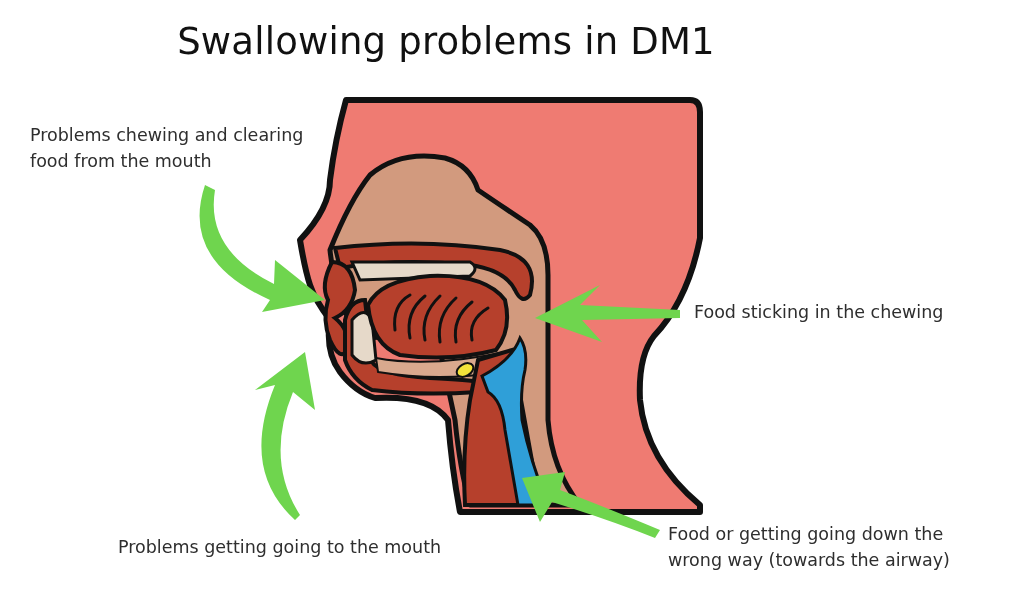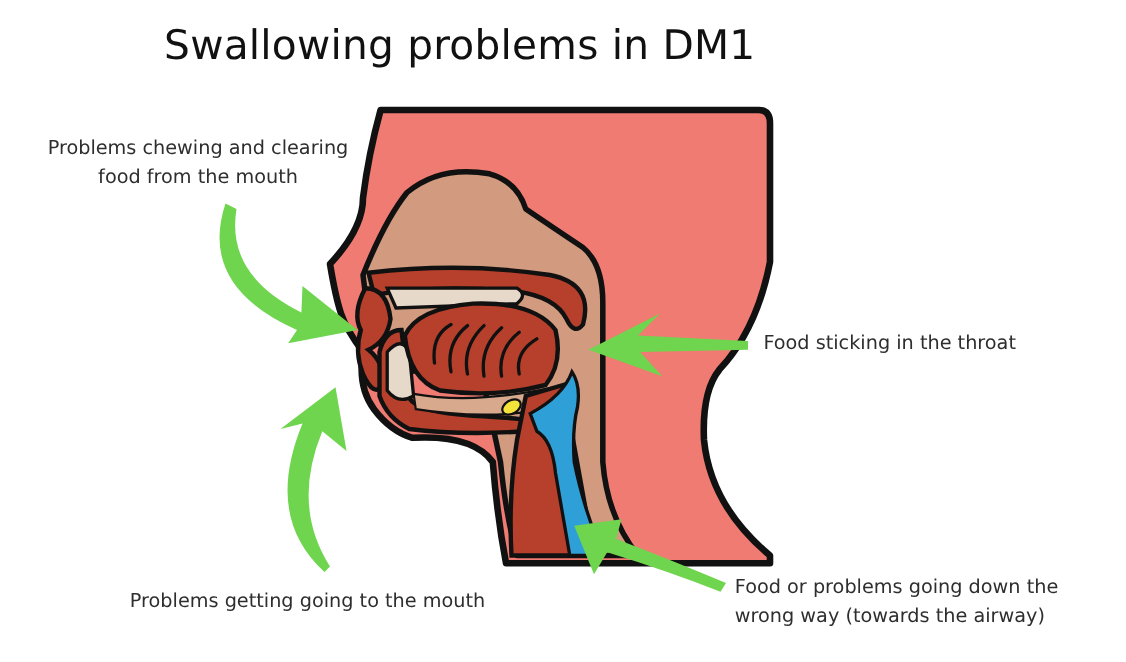--- a/index.html
+++ b/index.html
@@ -2,26 +2,26 @@
 <html><head>
 <meta charset="utf-8">
 <style>
   html, body { margin: 0; padding: 0; }
   body {
     width: 1024px; height: 602px; background: #ffffff; position: relative; overflow: hidden;
     font-family: "DejaVu Sans", "Liberation Sans", sans-serif; color: #2a2a2a;
   }
   .title {
     position: absolute; left: 0; width: 836px; top: 20px; text-align: center;
-    font-size: 37px; color: #111; letter-spacing: 0.2px;
+    font-size: 37px; color: #111; letter-spacing: 0.2px; padding-left: 28px;
   }
   .label {
     position: absolute; font-size: 17.5px; line-height: 26px; color: #2e2e2e;
   }
-  .lbl-chew { left: 30px; top: 122px; width: 300px; text-align: center; }
+  .lbl-chew { left: 30px; top: 122px; width: 300px; }
   .lbl-throat { left: 694px; top: 299px; }
   .lbl-airway { left: 668px; top: 521px; }
   .lbl-getting { left: 118px; top: 534px; }
   svg.diagram { position: absolute; left: 0; top: 0; }
 </style>
 </head>
 <body>
 
 <div class="title">Swallowing problems in DM1</div>
 
@@ -65,15 +65,15 @@
   </g>
   <g fill="#6fd54e">
     <path d="M680,310 L580,305 L600,285 L535,318 L602,342 L582,320 L680,318 Z"></path>
   </g>
   <g fill="#6fd54e">
     <path d="M660,530 Q600,505 560,490 L565,472 L522,478 L540,522 L552,502 Q610,520 655,538 Z"></path>
   </g>
 </svg>
 
 <div class="label lbl-chew">Problems chewing and clearing food from the mouth</div>
-<div class="label lbl-throat">Food sticking in the throat</div>
-<div class="label lbl-airway" style="width:300px;">Food or problems going down the wrong way (towards the airway)</div>
+<div class="label lbl-throat">Food sticking in the chewing</div>
+<div class="label lbl-airway" style="width:300px;">Food or getting going down the wrong way (towards the airway)</div>
 <div class="label lbl-getting">Problems getting going to the mouth</div>
 
 </body></html>

